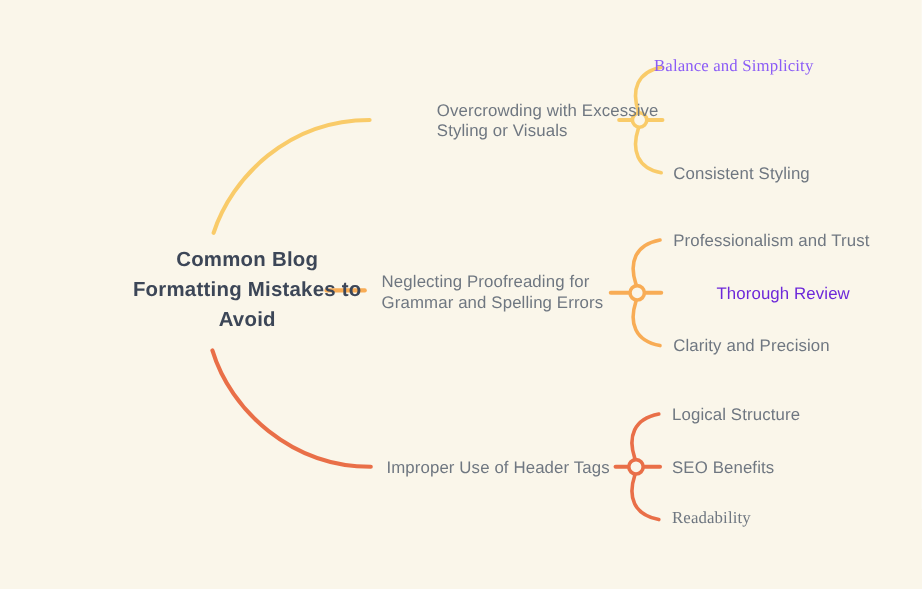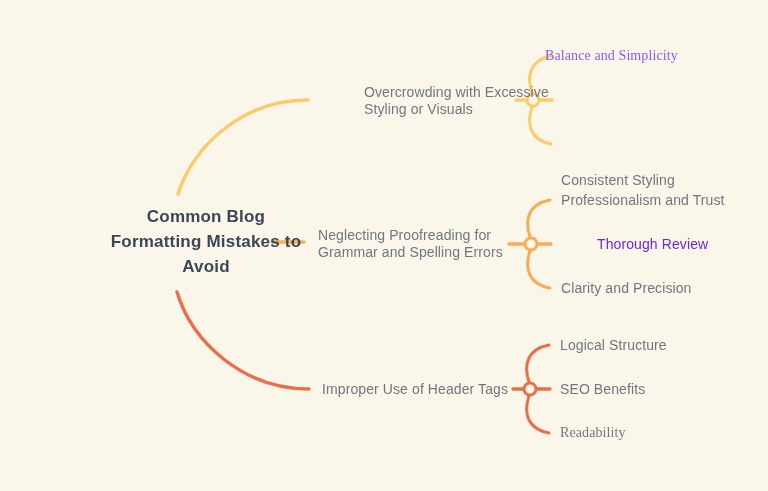--- a/index.html
+++ b/index.html
@@ -78,21 +78,21 @@
 
   <div class="node-label" style="left: 320px; top: 100px; color: rgb(111, 119, 129); margin-left: 44px;">Overcrowding with Excessive
 Styling or Visuals</div>
 
   <div class="node-label" style="left: 318px; top: 243px; color: rgb(111, 119, 129);">Neglecting Proofreading for
 Grammar and Spelling Errors</div>
 
   <div class="node-label" style="left: 322px; top: 389px; color: rgb(111, 119, 129);">Improper Use of Header Tags</div>
 
   <div class="node-label" style="left: 545px; top: 56px; color: #8b5cf6; font-family: Liberation Serif, serif;">Balance and Simplicity</div>
-  <div class="node-label" style="left: 561px; top: 144px; color: rgb(111, 119, 129); margin-top: 36px;">Consistent Styling</div>
+  <div class="node-label" style="left: 561px; top: 144px; color: rgb(111, 119, 129);">Consistent Styling</div>
 
   <div class="node-label" style="left: 561px; top: 200px; color: rgb(111, 119, 129);">Professionalism and Trust</div>
   <div class="node-label" style="left: 561px; top: 244px; color: #6d28d9; margin-left: 36px;">Thorough Review</div>
   <div class="node-label" style="left: 561px; top: 288px; color: rgb(111, 119, 129);">Clarity and Precision</div>
 
   <div class="node-label" style="left: 560px; top: 345px; color: rgb(111, 119, 129);">Logical Structure</div>
   <div class="node-label" style="left: 560px; top: 389px; color: rgb(111, 119, 129);">SEO Benefits</div>
   <div class="node-label" style="left: 560px; top: 433px; color: rgb(111, 119, 129); font-family: Liberation Serif, serif;">Readability</div>
 
 </div>

